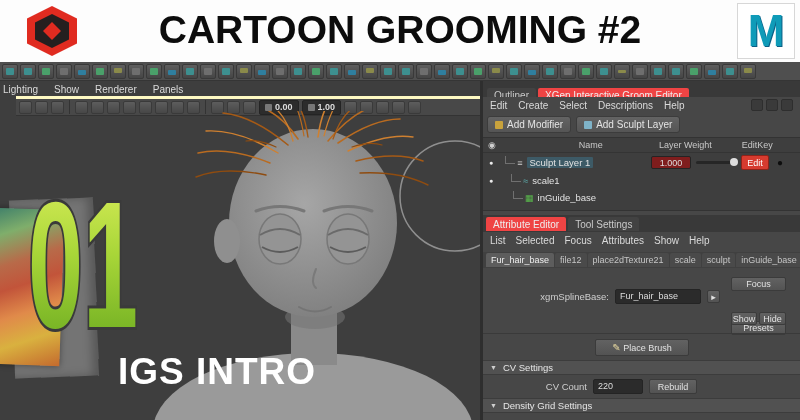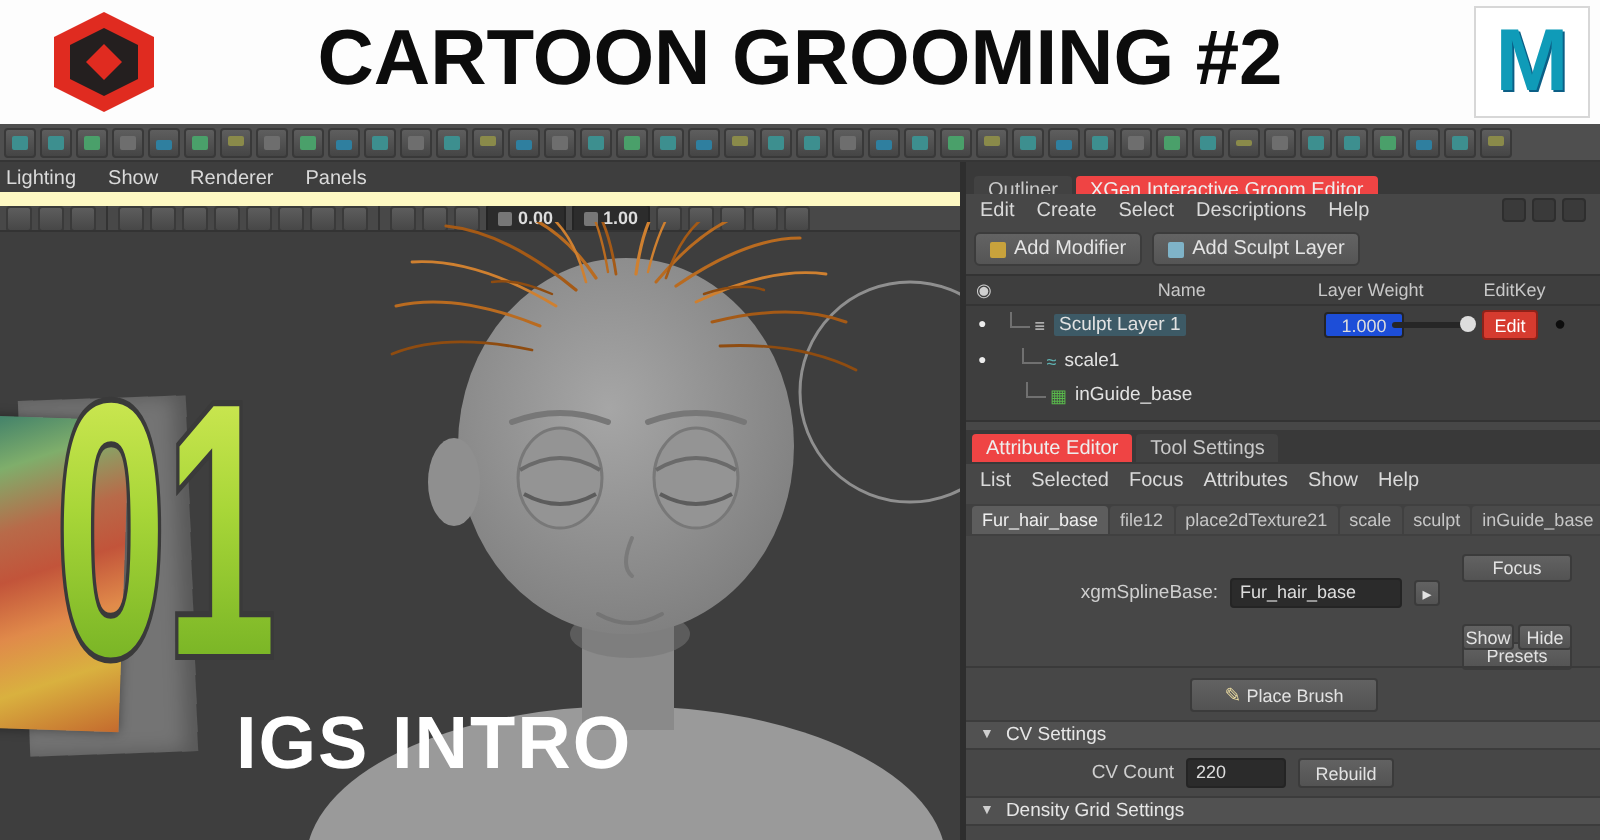--- a/index.html
+++ b/index.html
@@ -29,22 +29,22 @@
   .si::after { content:""; position:absolute; left:3px; right:3px; top:3px; bottom:3px; background:#3d8f8f; border-radius:1px; }
   .si:nth-child(3n)::after { background:#4aa06a; }
   .si:nth-child(4n)::after { background:#6e6e6e; }
   .si:nth-child(5n)::after { background:#2f7f9f; top:5px; }
   .si:nth-child(7n)::after { background:#8a8a4a; bottom:5px; }
 
   
   .viewport { position:absolute; top:81px; left:0; width:480px; height:339px; background:#3e3e3e; overflow:hidden; }
   .vp-menu { position:absolute; top:1px; left:3px; height:14px; display:flex; gap:16px;
     font-size:10px; color:#e2e2e2; align-items:center; }
-  .vp-toolbar { position:absolute; top:15px; left:0; right:0; height:20px; background:#484848;
-    border-top:7px solid #fef9c3; border-bottom:1px solid #333; display:flex; align-items:center; gap:3px; padding:0 3px; overflow:hidden; }
+  .vp-toolbar { position:absolute; top:15px; left:16px; right:0; height:20px; background:#484848;
+    border-top:3px solid #fef9c3; border-bottom:1px solid #333; display:flex; align-items:center; gap:3px; padding:0 3px; overflow:hidden; }
   .vti { width:13px; height:13px; flex:0 0 13px; background:linear-gradient(180deg,#5d5d5d,#474747);
     border:1px solid #3a3a3a; border-radius:2px; }
   .vsep { width:1px; height:14px; background:#333; margin:0 2px; flex:0 0 1px; }
   .vfield { display:flex; align-items:center; gap:3px; background:#2c2c2c; border:1px solid #242424;
     border-radius:2px; padding:1px 5px; color:#ddd; font-size:9px; height:15px; }
   .fico { width:7px; height:7px; background:#777; border-radius:1px; }
 
   .character { position:absolute; left:128px; top:30px; width:360px; height:309px; }
   .art-plane { position:absolute; left:12px; top:118px; width:84px; height:178px; background:#747474;
     transform:rotate(-2deg); box-shadow:inset -6px 0 10px rgba(0,0,0,.25); }
@@ -83,22 +83,22 @@
   .h-edit { margin-left:30px; }
   .h-key { }
   .vdot { margin-left:6px; font-size:7px; color:#ececec; }
   .branch { width:10px; height:8px; border-left:1px solid #707070; border-bottom:1px solid #707070; margin-left:12px; margin-bottom:6px; }
   .nico { font-size:9px; margin-left:2px; }
   .nico.layer { color:#cfcfcf; }
   .nico.scale { color:#5fb3b3; }
   .nico.guide { color:#59b94c; }
   .nlabel { margin-left:4px; color:#e2e2e2; }
   .nlabel.selected { background:#3d5a66; padding:0 3px; border-radius:1px; }
-  .w-field { position:absolute; left:168px; top:3px; width:40px; height:13px; background:#1d4ed8;
-    border:1px solid #242424; border-radius:2px; color:#ddd; font-size:9px; text-align:center; line-height:12px;margin-left:11px; }
+  .w-field { position:absolute; left:168px; top:3px; width:40px; height:13px; background:#7f1d1d;
+    border:1px solid #242424; border-radius:2px; color:#ddd; font-size:9px; text-align:center; line-height:12px; }
   .w-slider { position:absolute; left:213px; top:8px; width:40px; height:3px; background:#262626; border-radius:2px; }
   .w-knob { position:absolute; right:-2px; top:-3px; width:8px; height:8px; background:#dedede; border-radius:50%; }
   .edit-btn { position:absolute; left:258px; top:2px; width:28px; height:15px; background:#d63b2f;
     border:1px solid #8e2219; border-radius:2px; color:#fff; font-size:9px; text-align:center; line-height:14px; }
   .key-dot { position:absolute; left:294px; top:4px; font-size:10px; color:#0d0d0d; }
 
   .ae-tabs { top:134px; height:17px; background:#393939; gap:2px; padding:0 3px; }
   .ae-menu { top:151px; height:16px; gap:10px; padding:0 7px; }
   .node-tabs { top:171px; height:16px; gap:1px; padding:0 3px; background:#404040; overflow:hidden; white-space:nowrap; }
   .ntab { padding:1px 5px; height:14px; line-height:13px; font-size:9px; background:#4a4a4a; color:#c6c6c6; border-radius:2px 2px 0 0; flex:0 0 auto; }

